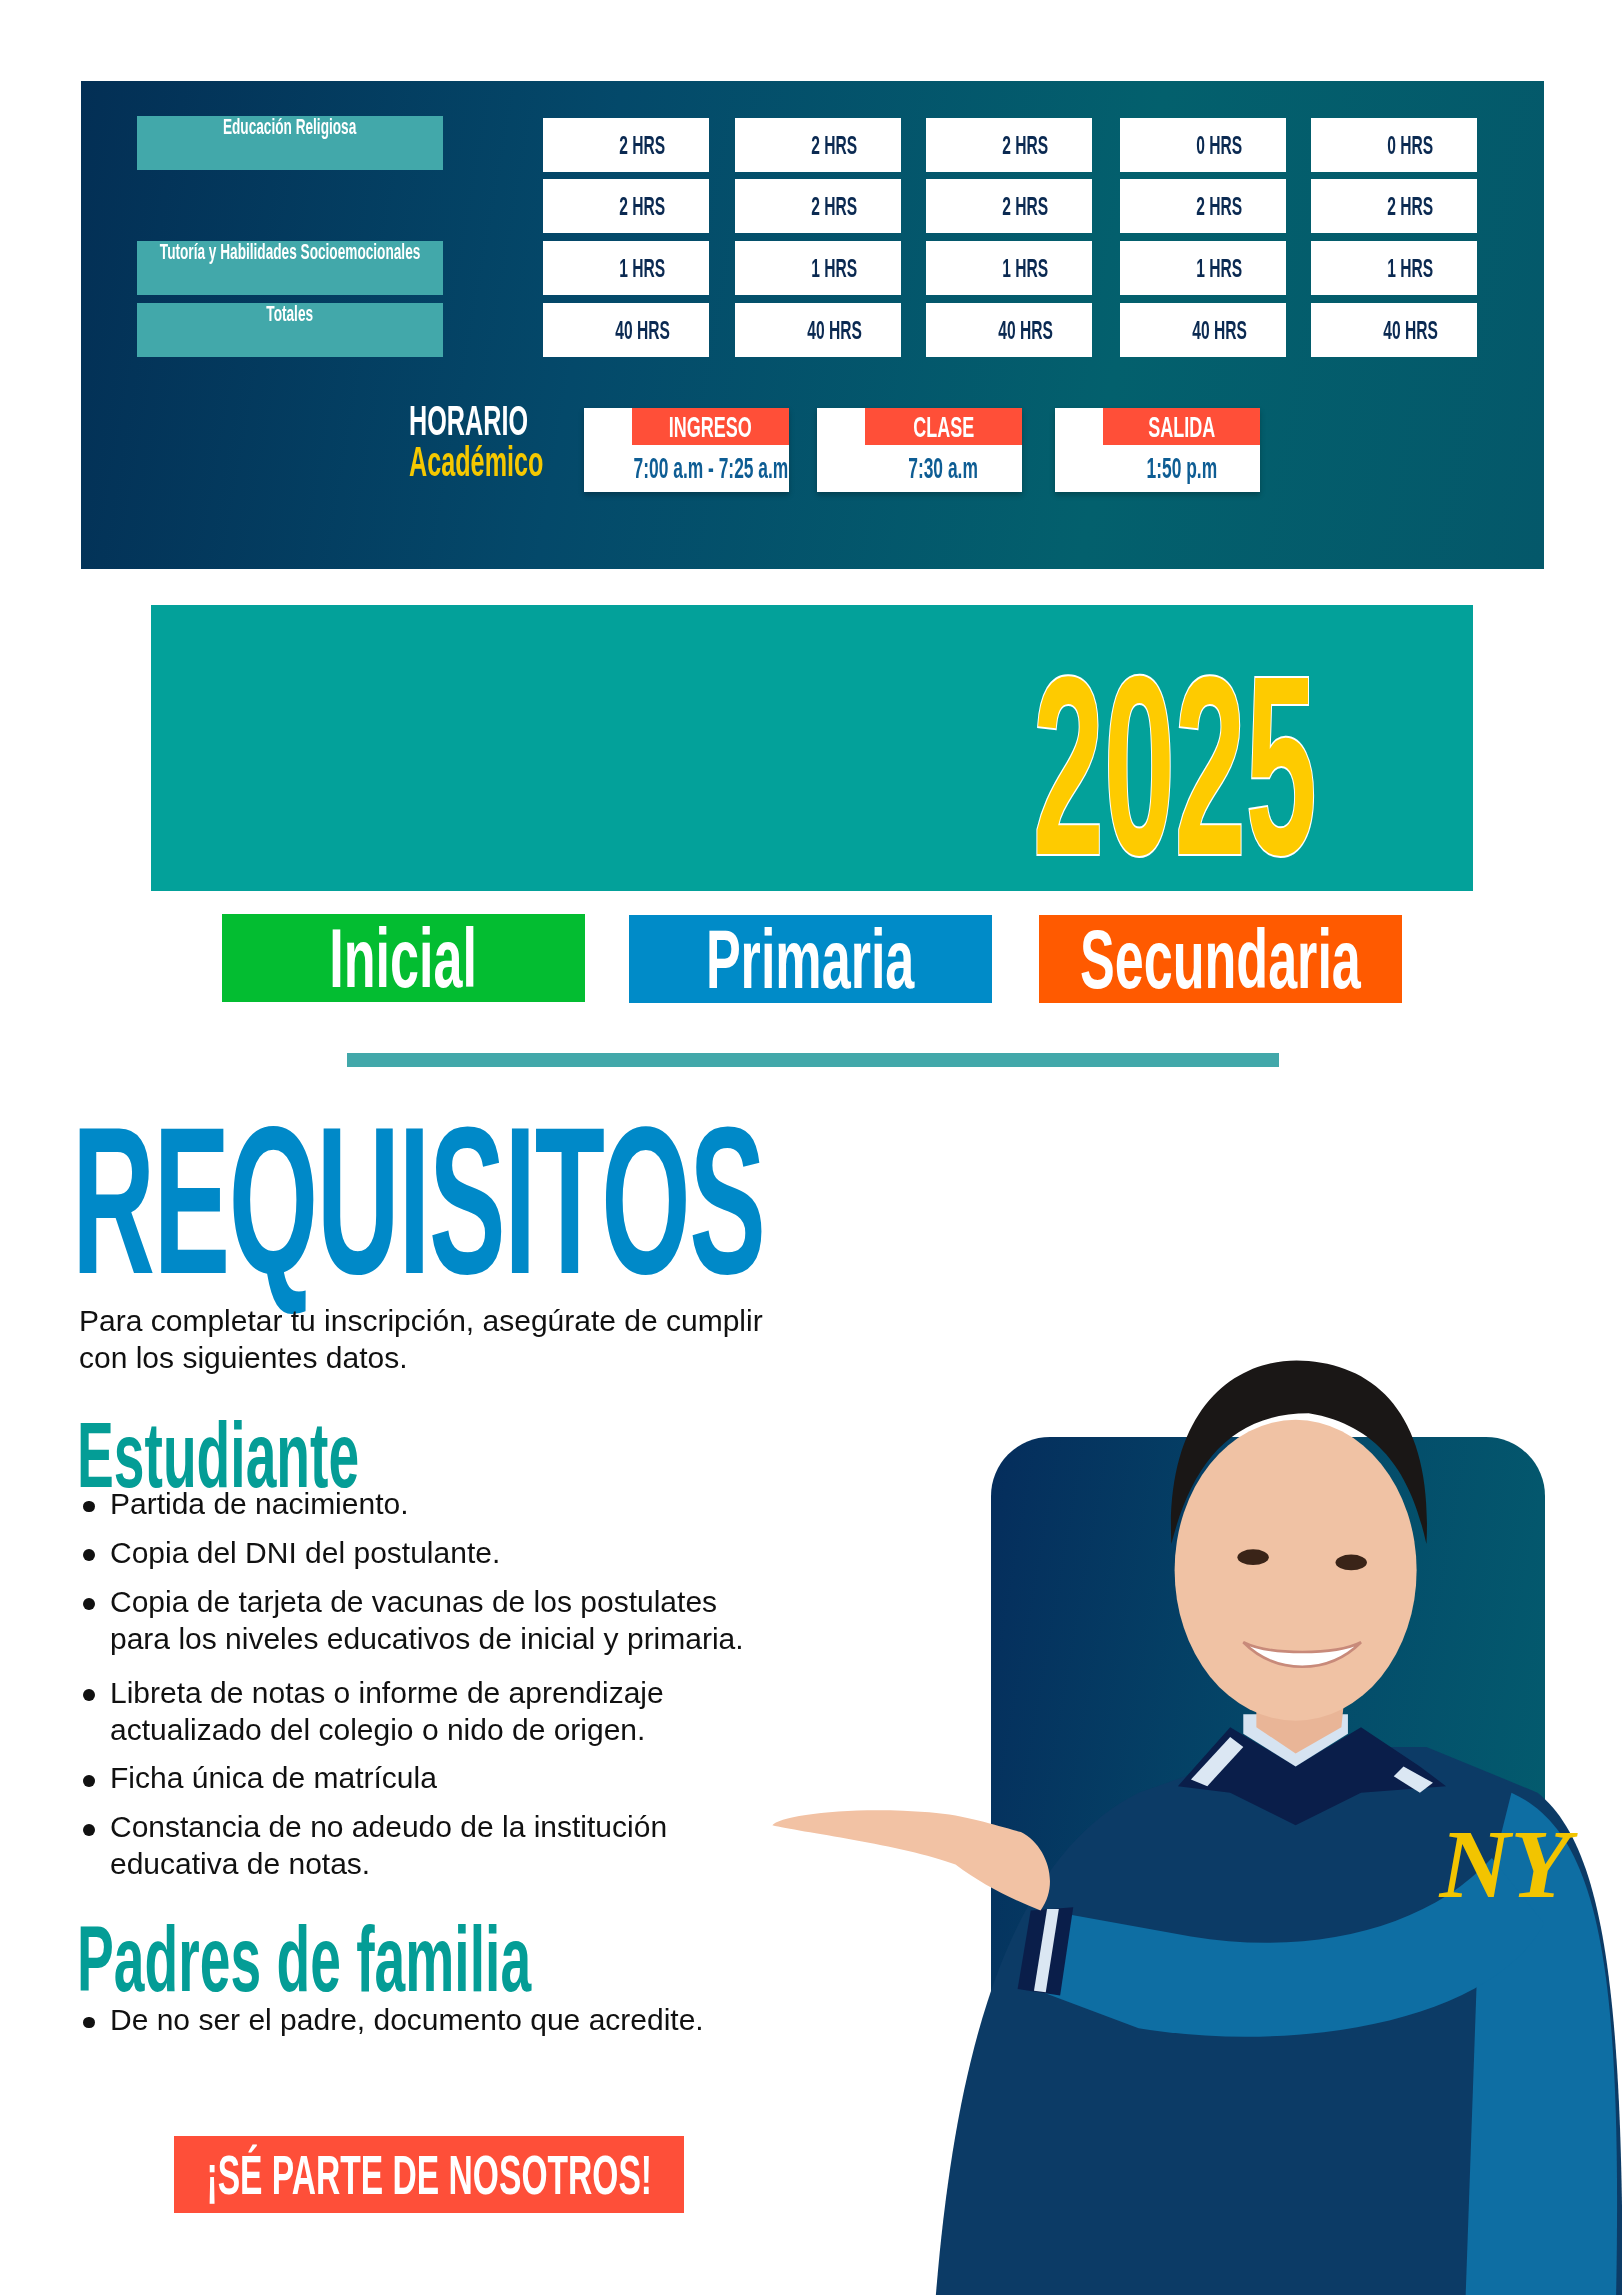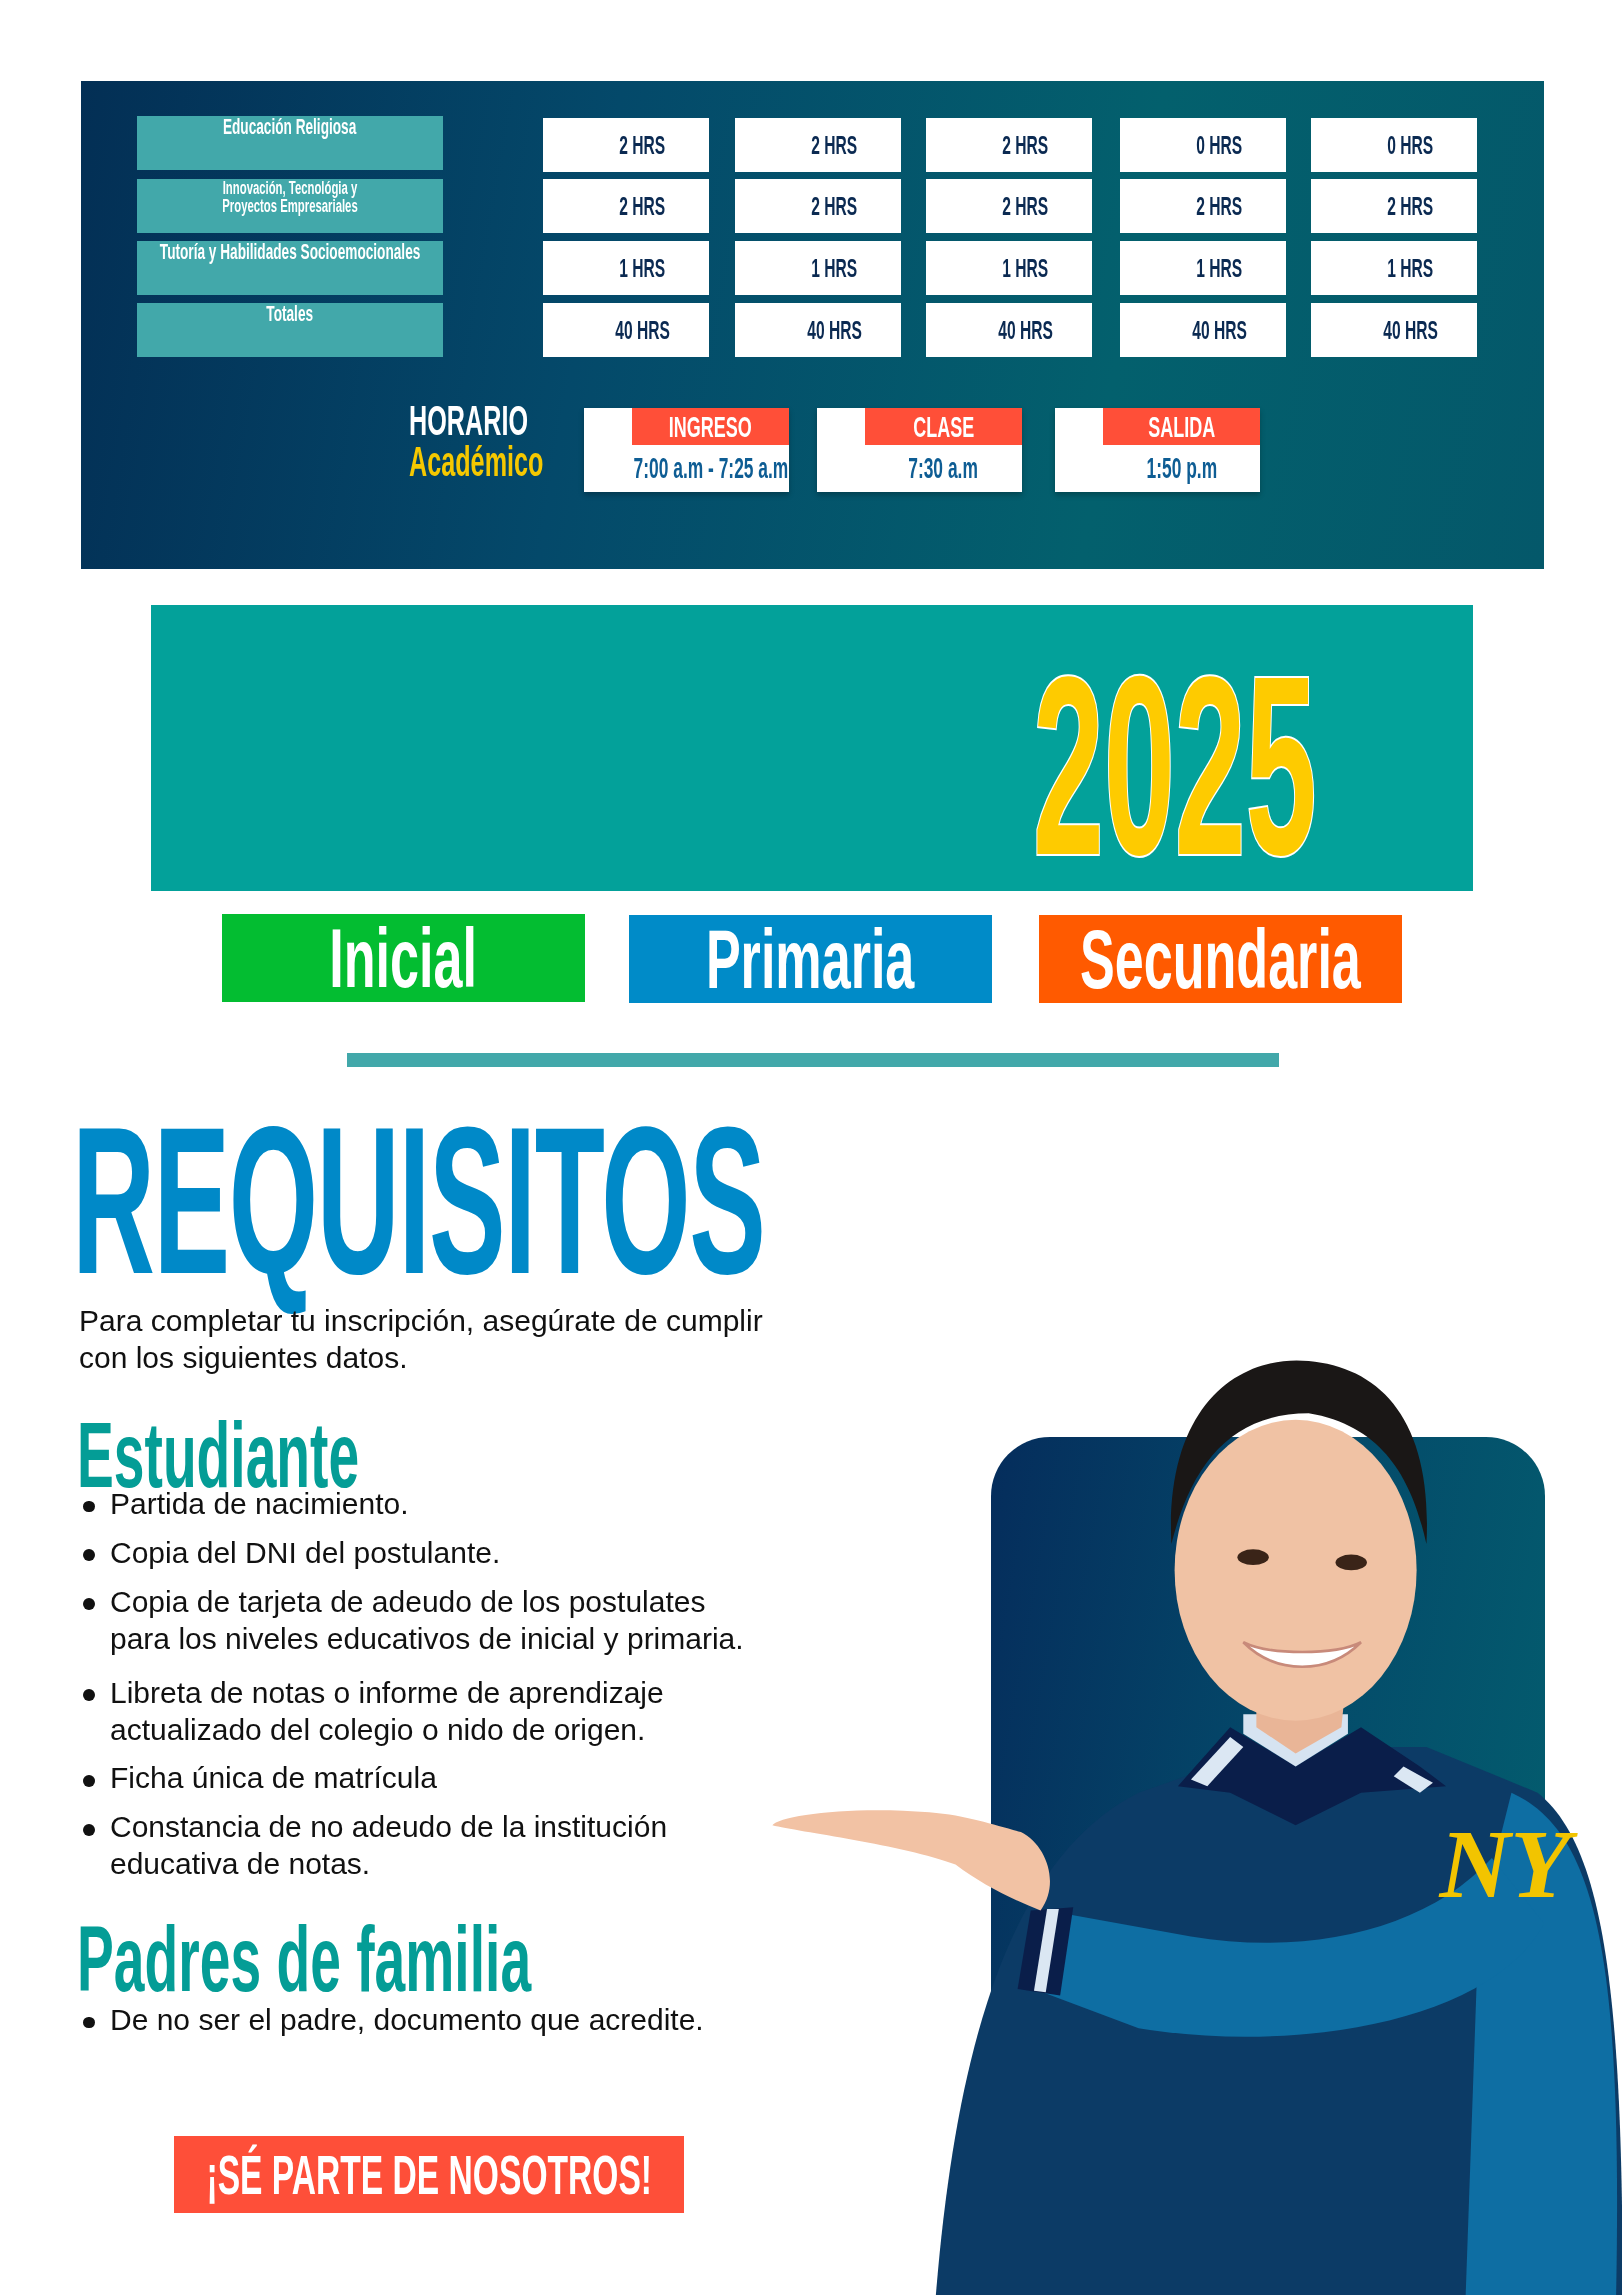--- a/index.html
+++ b/index.html
@@ -156,23 +156,20 @@
   <div class="cell" style="left:845px;top:37px">
       <span>2 HRS</span>
     </div>
   <div class="cell" style="left:1039px;top:37px">
       <span>0 HRS</span>
     </div>
   <div class="cell" style="left:1230px;top:37px">
       <span>0 HRS</span>
     </div>
 
-  <div class="subject" style="top:98px">
-      <span class="two">Innovación, Tecnológia y Proyectos Empresariales</span>
-    </div>
   <div class="cell" style="left:462px;top:98px">
       <span>2 HRS</span>
     </div>
   <div class="cell" style="left:654px;top:98px">
       <span>2 HRS</span>
     </div>
   <div class="cell" style="left:845px;top:98px">
       <span>2 HRS</span>
     </div>
   <div class="cell" style="left:1039px;top:98px">
@@ -305,21 +302,21 @@
 <div class="req-title"><span>REQUISITOS</span></div>
 <p class="intro">
   <span>Para completar tu inscripción, asegúrate de cumplir</span><br>
   <span>con los siguientes datos.</span>
 </p>
 
 <div class="section-head" style="top:1413px"><span>Estudiante</span></div>
 <ul class="list" style="top:1485px">
   <li style="margin-bottom:11.8px"><i class="bullet"></i><span>Partida de nacimiento.</span></li>
   <li style="margin-bottom:11.8px"><i class="bullet"></i><span>Copia del DNI del postulante.</span></li>
-  <li style="margin-bottom:17px"><i class="bullet"></i><span>Copia de tarjeta de adeudo de los postulates</span><br><span>para los niveles educativos de inicial y primaria.</span></li>
+  <li style="margin-bottom:17px"><i class="bullet"></i><span>Copia de tarjeta de vacunas de los postulates</span><br><span>para los niveles educativos de inicial y primaria.</span></li>
   <li style="margin-bottom:11.8px"><i class="bullet"></i><span>Libreta de notas o informe de aprendizaje</span><br><span>actualizado del colegio o nido de origen.</span></li>
   <li style="margin-bottom:11.8px"><i class="bullet"></i><span>Ficha única de matrícula</span></li>
   <li><i class="bullet"></i><span>Constancia de no adeudo de la institución</span><br><span>educativa de notas.</span></li>
 </ul>
 
 <div class="section-head" style="top:1917px"><span>Padres de familia</span></div>
 <ul class="list" style="top:2001px">
   <li><i class="bullet"></i><span>De no ser el padre, documento que acredite.</span></li>
 </ul>
 

